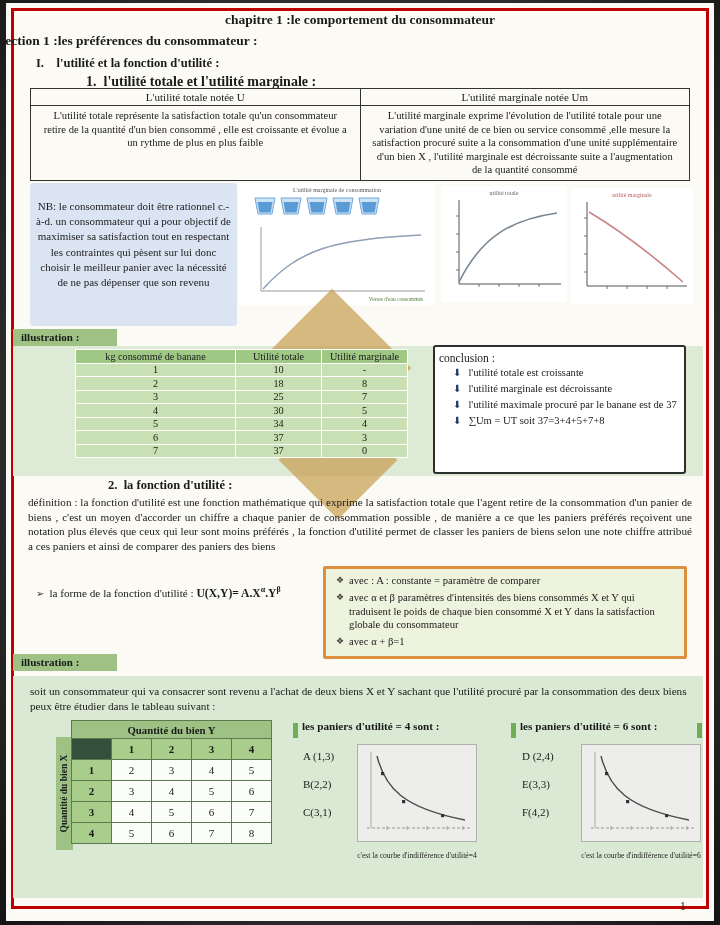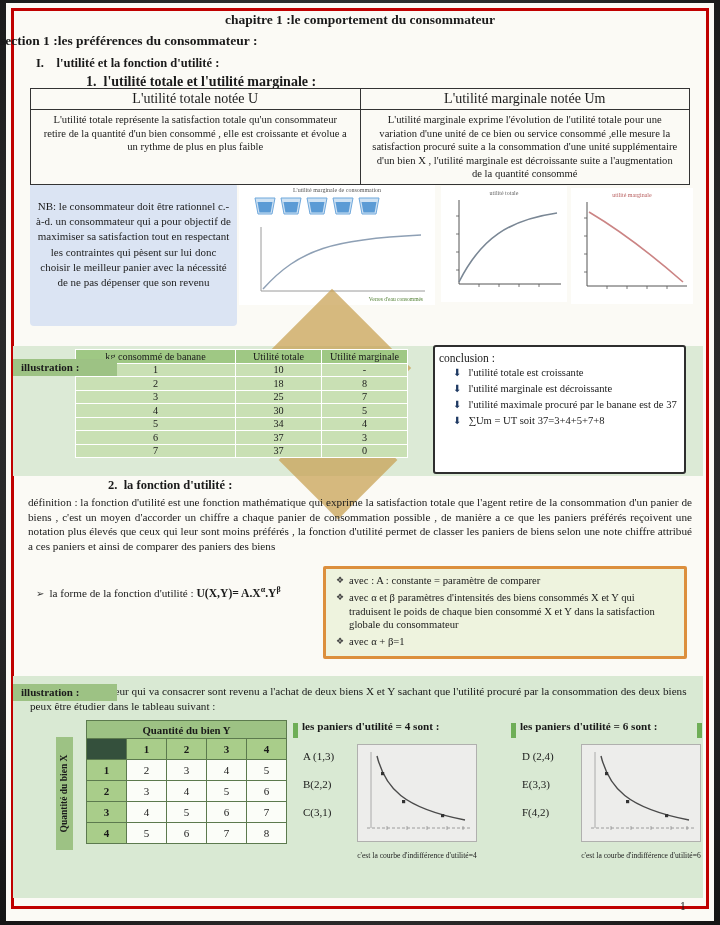--- a/index.html
+++ b/index.html
@@ -13,34 +13,34 @@
   .red-frame { position:absolute; left:11px; top:8px; right:11px; bottom:16px;
                border:3px solid #c00000; z-index:0; pointer-events:none; }
 
   .title1 { top:12px; left:0; width:720px; text-align:center; font-size:13.5px; font-weight:bold; }
   .title2 { top:33px; left:0; width:668px; font-size:13.5px; font-weight:bold; }
   .sec1 { left:36px; top:56px; font-size:12.5px; font-weight:bold; white-space:pre; }
   .sub1 { left:86px; top:74px; font-size:14px; font-weight:bold; white-space:pre; }
 
   table.def { position:absolute; left:30px; top:88px; width:660px; border-collapse:collapse; z-index:2; background:#fbfaf5; }
   table.def th, table.def td { border:1px solid #333; text-align:center; vertical-align:top; }
-  table.def th { font-size:14px; font-weight:normal; padding:2px 16px; }
+  table.def th { font-size:11px; font-weight:normal; padding:2px 16px; }
   table.def td { font-size:10.6px; padding:3px 10px; line-height:1.28; }
   table.def col { width:50%; }
 
   .nb { left:30px; top:183px; width:207px; height:143px; background:#dbe4f3; border-radius:4px;
         padding:16px 6px; font-size:11px; line-height:1.38; text-align:center; color:#1c1c1c; }
 
   .chartbox { background:#fff; }
   .chartA { left:239px; top:183px; width:196px; height:122px; }
   .chartB { left:441px; top:186px; width:126px; height:116px; }
   .chartC { left:571px; top:188px; width:122px; height:116px; }
 
   .illus { left:13px; width:104px; height:17px; background:#9dc284; font-size:11px; font-weight:bold;
-           padding-left:8px; line-height:17px; z-index:3;margin-top:30px; }
+           padding-left:8px; line-height:17px; z-index:3; }
   .illus1 { top:329px; } .illus2 { top:654px; }
 
   .band1 { left:13px; top:346px; width:690px; height:130px; background:#dcead6; z-index:1; }
   .band2 { left:13px; top:676px; width:690px; height:222px; background:#d9e9d3; z-index:1; }
   .diamond { background:#c7a050; opacity:.72; transform:rotate(45deg); z-index:1; }
   .d1 { left:276px; top:312px; width:112px; height:112px; }
   .d2 { left:296px; top:418px; width:84px; height:84px; }
 
   table.banana { position:absolute; left:75px; top:349px; border-collapse:collapse; z-index:2;
                  border:1px solid #5a6b50; }
@@ -69,21 +69,21 @@
   .pitem { display:flex; gap:5px; font-size:10.6px; line-height:1.3; margin-bottom:3px; }
   .pitem .blt { font-family:"DejaVu Sans", sans-serif; font-size:9px; color:#444; flex:0 0 auto; padding-top:1px; }
 
   .intro { left:30px; top:684px; width:658px; font-size:11.2px; line-height:1.3; z-index:2; }
 
   .vlabel { left:56px; top:737px; width:17px; height:113px; background:#9dc284; z-index:2; }
   .vlabel span { display:block; width:113px; height:17px; transform-origin:0 0;
                  transform:rotate(-90deg) translateX(-113px); font-size:9.5px; font-weight:bold;
                  text-align:center; line-height:17px; }
 
-  table.grid { position:absolute; left:86px; top:720px; border-collapse:collapse; z-index:2;font-family:Liberation Serif, serif; }
+  table.grid { position:absolute; left:71px; top:720px; border-collapse:collapse; z-index:2;font-family:Liberation Serif, serif; }
   table.grid th, table.grid td { border:1px solid #5c7a4e; text-align:center; }
   .gtitle { background:#9dc284; font-size:10.8px; font-weight:bold; height:18px; }
   table.grid th.h { background:#a9cd8a; width:40px; height:21px; font-size:11px; }
   table.grid th.corner { background:#34503c; width:25px; }
   table.grid td { background:#fbfdf8; width:40px; height:21px; font-size:11px; }
 
   .gbar { width:5px; height:15px; background:#6fae57; z-index:2; }
   .ptitle { top:720px; font-size:11.2px; font-weight:bold; z-index:2; }
   .pitem-list { font-size:11px; z-index:2; }
   .ichart { width:120px; height:98px; z-index:2; }

